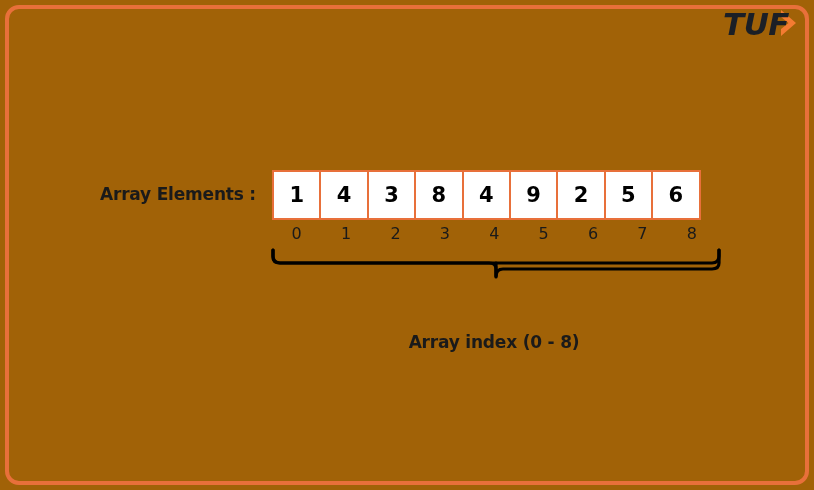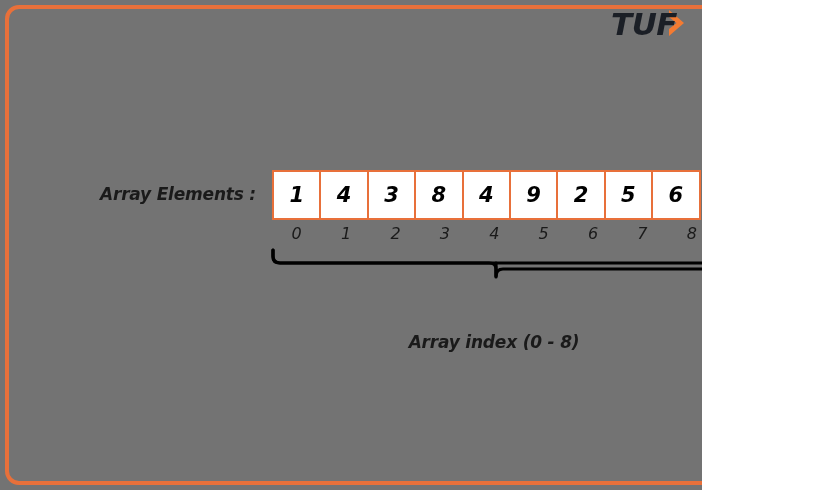--- a/index.html
+++ b/index.html
@@ -6,23 +6,23 @@
 
   html, body {
     width: 814px;
     height: 490px;
     background: #ffffff;
     font-family: "Liberation Sans", sans-serif;
   }
 
   #canvas {
     position: relative;
-    width: 702px;
+    width: 814px;
     height: 490px;
-    background: #737373;
+    background: #a16207;
     overflow: hidden;
   }
 
   
   .frame {
     position: absolute;
     left: 5px;
     top: 5px;
     width: 804px;
     height: 480px;
@@ -59,21 +59,20 @@
     display: block;
   }
 
   
   .diagram {
     position: absolute;
     left: 0;
     top: 0;
     width: 814px;
     height: 490px;
-    font-style: italic;
   }
 
   .array-label {
     position: absolute;
     left: 100px;
     top: 184px;
     width: 152px;
     text-align: right;
     font-family: "DejaVu Sans", sans-serif;
     font-size: 17px;

